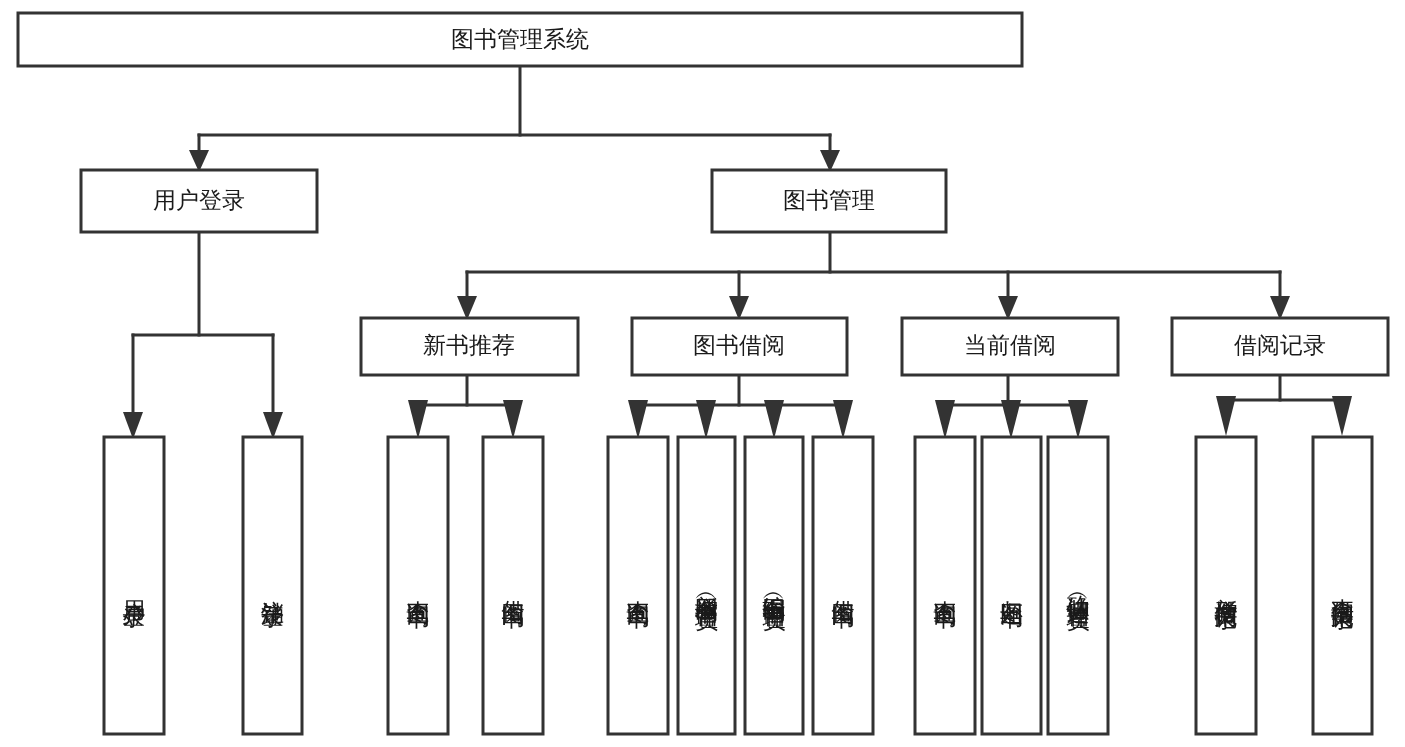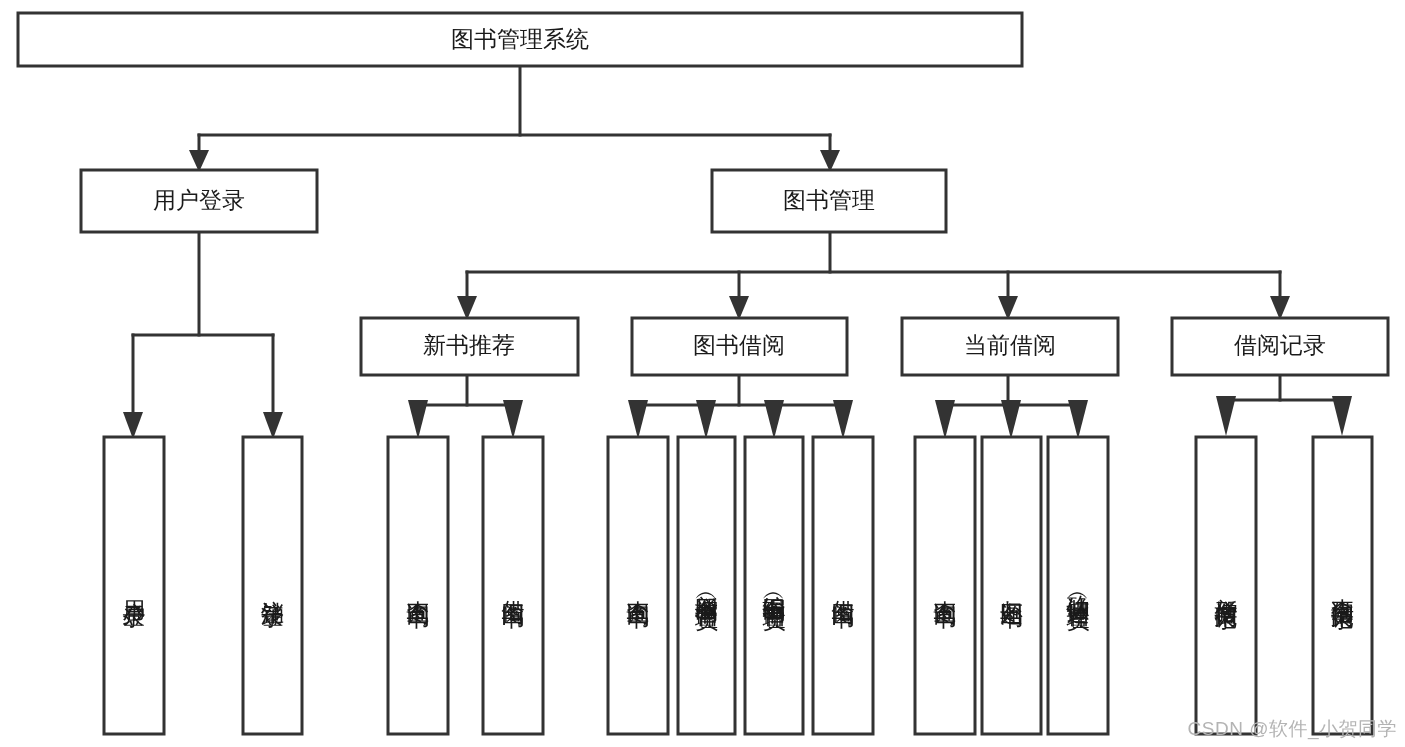--- a/index.html
+++ b/index.html
@@ -210,14 +210,13 @@
   <div class="node-label-v" style="left:608px; top:437px; width:60px; height:297px;">查询图书</div>
   <div class="node-label-v" style="left:678px; top:437px; width:57px; height:297px;">新增图书（管理员）</div>
   <div class="node-label-v" style="left:745px; top:437px; width:58px; height:297px;">编辑图书（管理员）</div>
   <div class="node-label-v" style="left:813px; top:437px; width:60px; height:297px;">借阅图书</div>
   <div class="node-label-v" style="left:915px; top:437px; width:60px; height:297px;">查询图书</div>
   <div class="node-label-v" style="left:982px; top:437px; width:59px; height:297px;">归还图书</div>
   <div class="node-label-v" style="left:1048px; top:437px; width:60px; height:297px;">确认归还（管理员）</div>
   <div class="node-label-v" style="left:1196px; top:437px; width:60px; height:297px;">新增借阅记录</div>
   <div class="node-label-v" style="left:1313px; top:437px; width:59px; height:297px;">查询借阅记录</div>
 
-  <div class="watermark">CSDN @软件_小贺同学</div>
 </div>
 
 </body></html>

